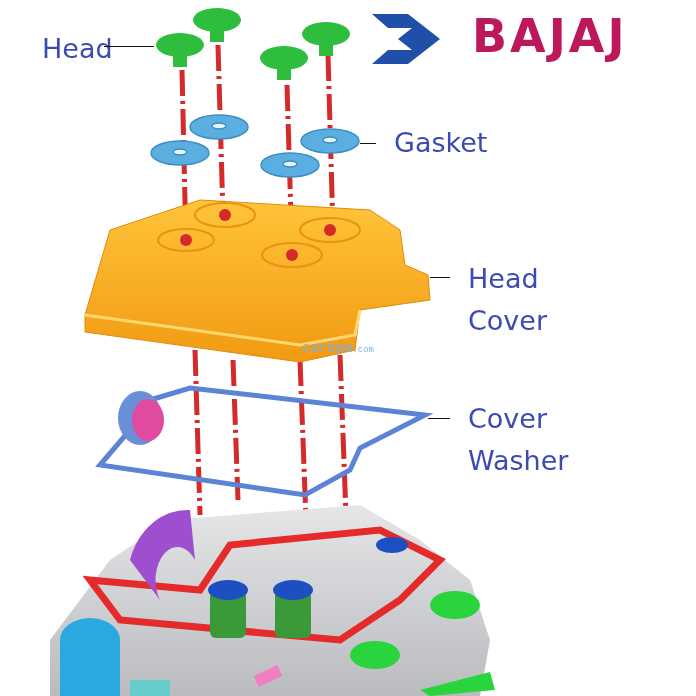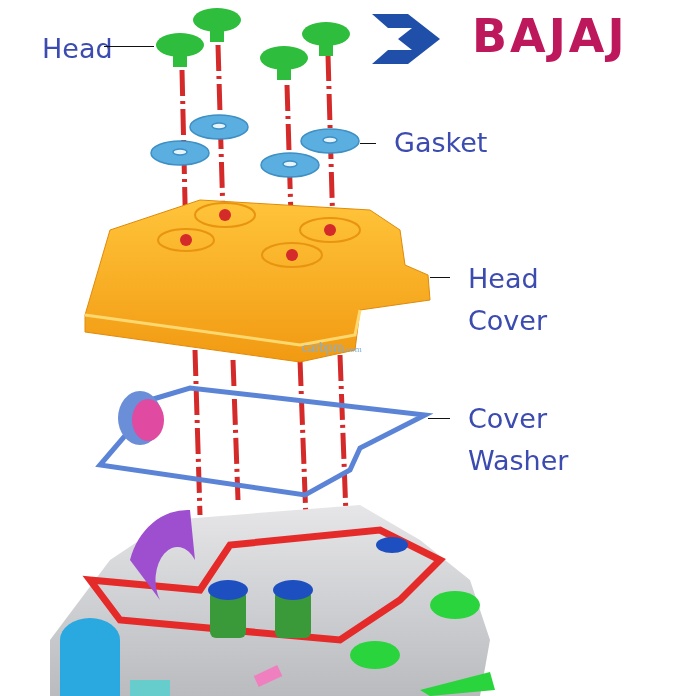--- a/index.html
+++ b/index.html
@@ -1,21 +1,21 @@
 <!DOCTYPE html>
 <html><head>
 <meta charset="utf-8">
 <style>
   html,body{margin:0;padding:0;background:#ffffff;}
   #stage{position:relative;width:696px;height:696px;overflow:hidden;background:#ffffff;font-family:"DejaVu Sans","Liberation Sans",sans-serif;}
   svg#art{position:absolute;left:0;top:0;}
   .label{position:absolute;color:#3b4bb0;font-size:27px;line-height:38px;white-space:nowrap;margin-left:16px;}
   .leader{position:absolute;height:1px;background:#111;}
   .logo-word{position:absolute;left:472px;top:6px;color:#be185d;font-family:"DejaVu Sans","Liberation Sans",sans-serif;font-weight:bold;font-size:46px;letter-spacing:3px;line-height:60px;}
-  .watermark{position:absolute;left:302px;top:340px;font-size:14px;color:#7fb0d8;font-family:Liberation Serif, serif;text-align:right;}
+  .watermark{position:absolute;left:302px;top:340px;font-size:14px;color:#7fb0d8;font-family:Liberation Mono, monospace;text-align:right;}
   .watermark .com{font-size:9px;}
 </style>
 </head>
 <body>
 
 <div id="stage">
 
   <svg id="art" width="696" height="696" viewBox="0 0 696 696">
     <defs>
       <linearGradient id="cov" x1="0" y1="0" x2="0" y2="1">

